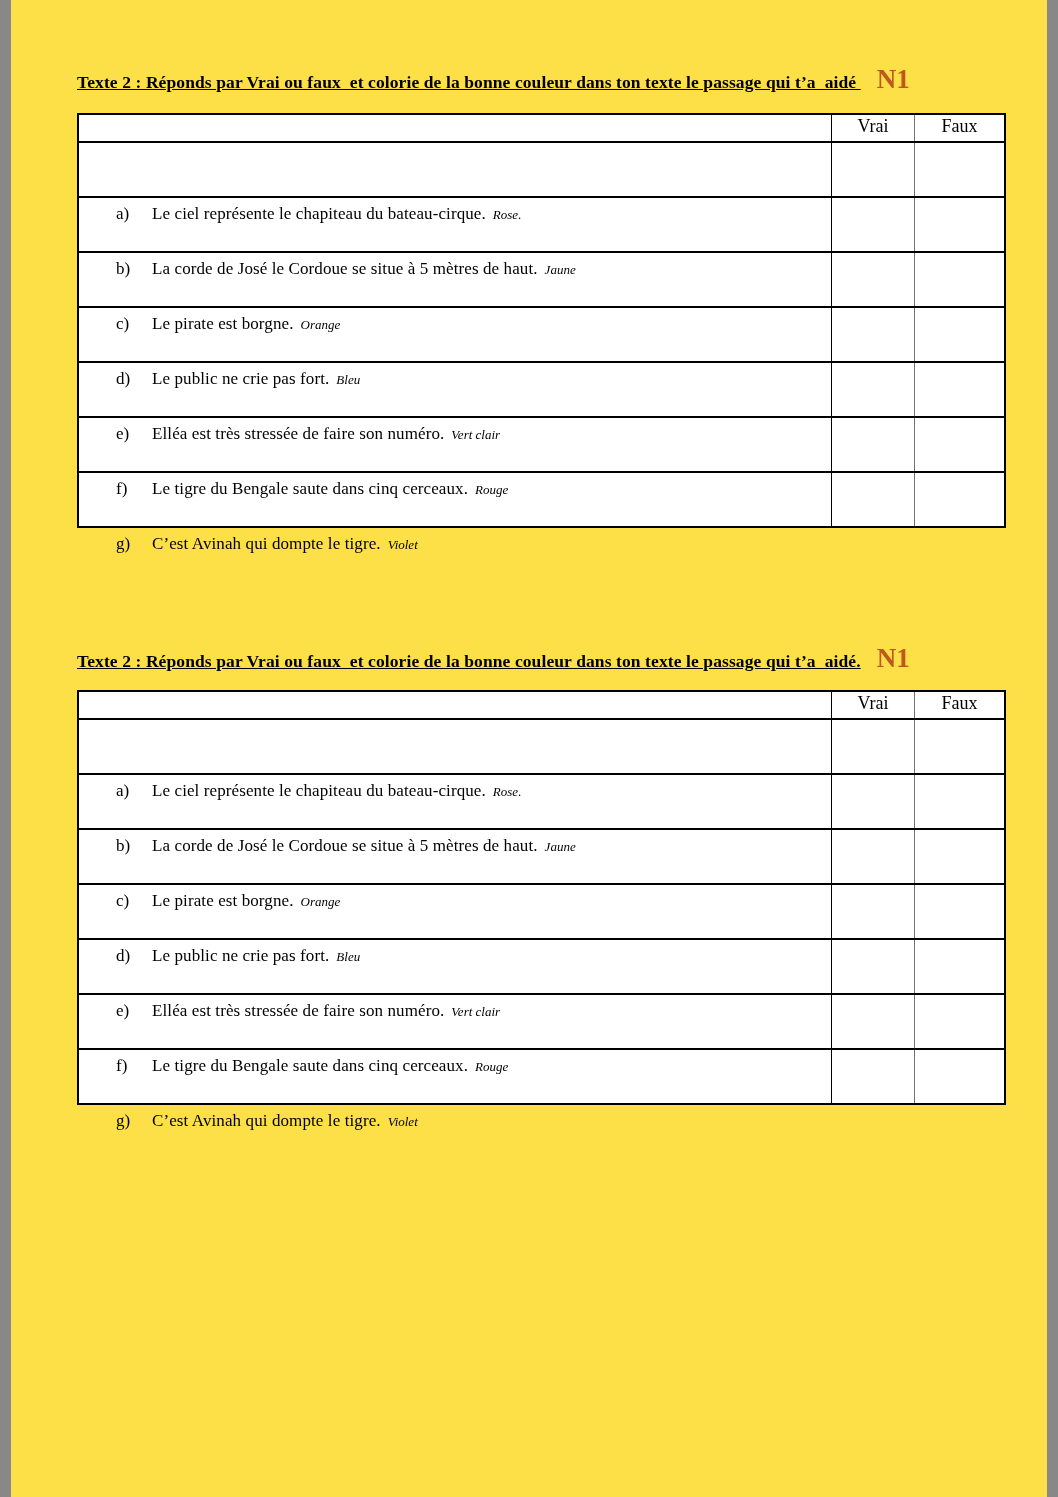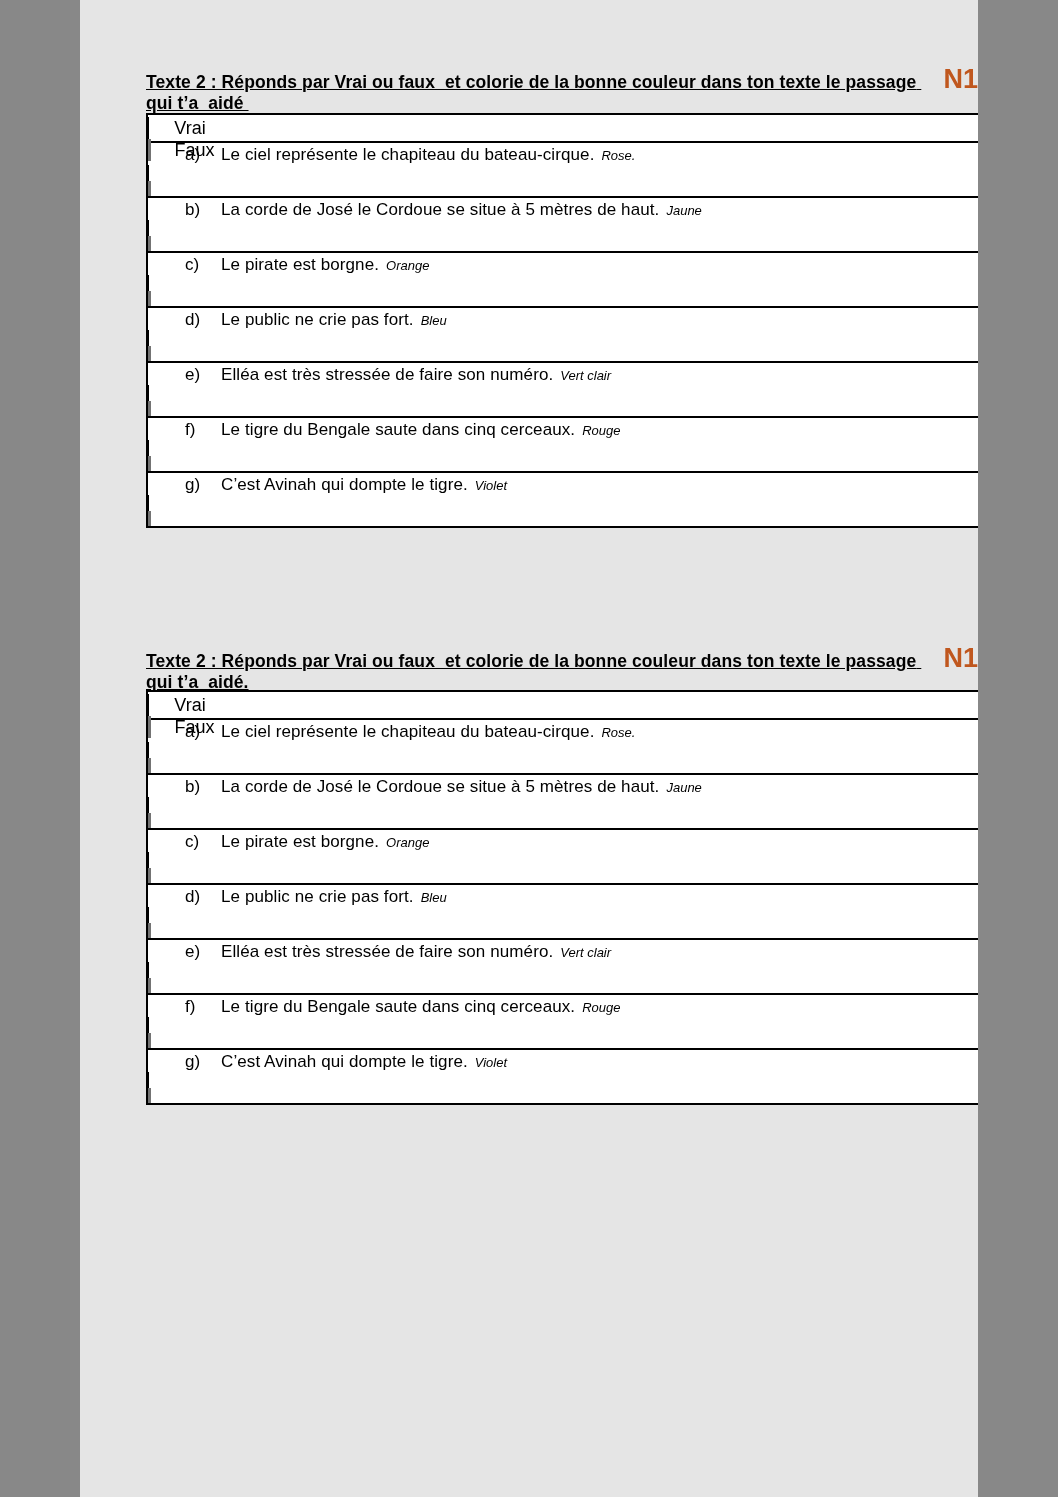--- a/index.html
+++ b/index.html
@@ -1,22 +1,22 @@
 <!DOCTYPE html>
 <html><head>
 <meta charset="utf-8">
 <style>
   * { margin:0; padding:0; box-sizing:border-box; }
   html,body { background:#888; }
   .page {
     position:relative;
-    width:898px; height:1497px;
-    background:#e5e5e5;
+    width:1036px; height:1497px;
+    background:#fde047;
     margin:0 auto;
-    font-family:Liberation Sans, sans-serif;
+    font-family:Liberation Serif, serif;
     color:#000;
     overflow:hidden;
   }
   .title-line {
     position:absolute;
     left:66px;
     display:flex;
     align-items:baseline;
     white-space:pre-wrap;
   }
@@ -33,26 +33,26 @@
     margin-left:16px;
     text-decoration:none;
   }
   .quiz-table {
     position:absolute;
     left:66px;
     width:929px;
     border:2px solid #000;
     background:#fff;
   }
-  .t-row { display:flex; height:55px; border-top:2px solid #000;flex-direction:column; }
+  .t-row { display:flex; height:55px; border-top:2px solid #000; }
   .t-row.header-row { height:26px; border-top:none; }
   .cell { height:100%; }
-  .cell-content { width:752px; padding:2px 4px 0 37px; }
+  .cell-content { width:752px; padding:24px 4px 0 37px;margin-top:37px; }
   .cell-vrai  { width:83px; border-left:1px solid #000; text-align:center; }
-  .cell-faux  { width:90px; border-left:3px solid #737373; text-align:center; }
+  .cell-faux  { width:90px; border-left:1px solid #737373; text-align:center; }
   .header-row .cell-vrai, .header-row .cell-faux {
     font-size:18px; padding-top:1px;
   }
   .letter { display:inline-block; width:36px; font-size:17px; }
   .stmt   { font-size:17px; letter-spacing:0.1px; }
   .hint   { font-size:13px; font-style:italic; margin-left:7px; }
 </style>
 </head>
 <body>
 

